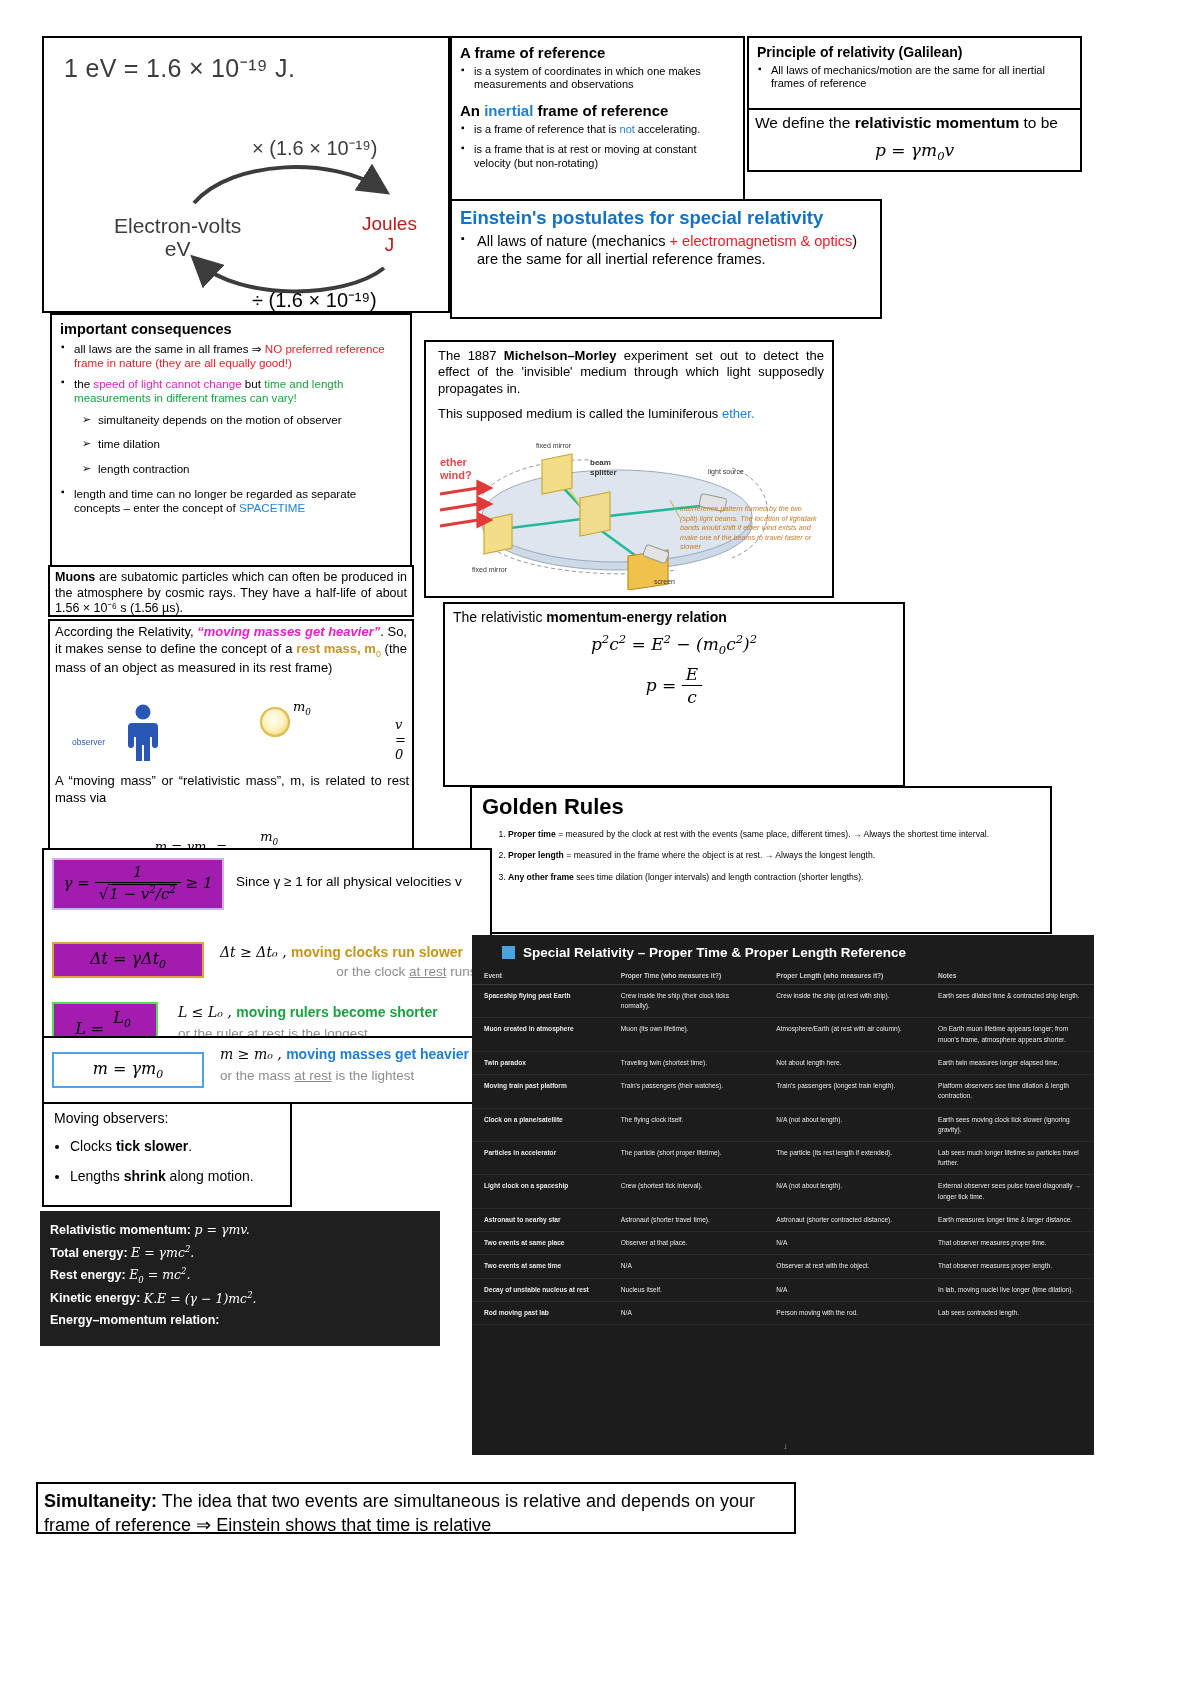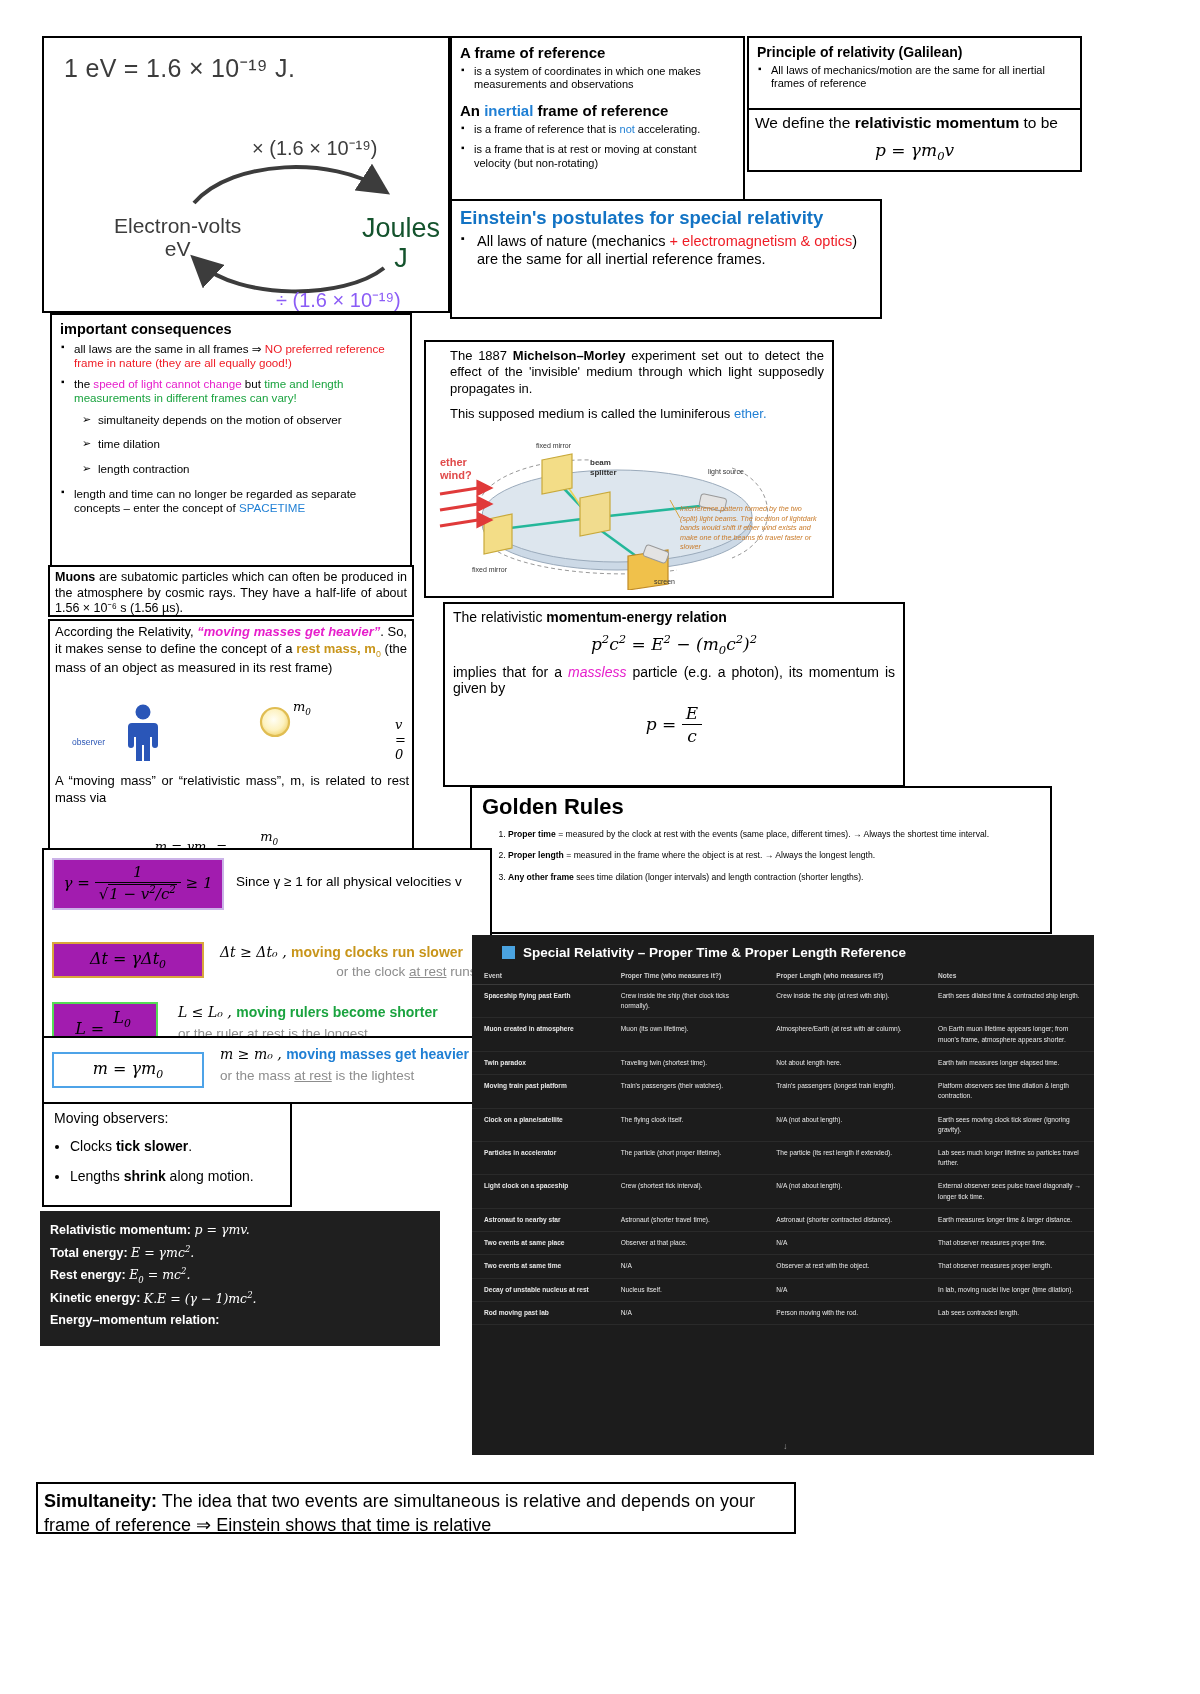--- a/index.html
+++ b/index.html
@@ -29,23 +29,23 @@
   sup { font-size:0.68em; }
   sub { font-size:0.68em; }
   .frac { display:inline-block; vertical-align:middle; text-align:center; }
   .frac .num { display:block; border-bottom:1.3px solid #000; padding:0 4px; line-height:1.25; }
   .frac .den { display:block; padding:0 4px; line-height:1.3; }
 
   
   #evbox { left:42px; top:36px; width:408px; height:277px; }
   #evbox .eq { position:absolute; left:20px; top:12px; font-size:25px; color:#3c3c3c; letter-spacing:.3px; }
   #evbox .lblA { position:absolute; left:208px; top:96px; font-size:20px; color:#3c3c3c; }
-  #evbox .lblB { position:absolute; left:208px; top:248px; font-size:20px; color:#8b5cf6;margin-left:24px; }
+  #evbox .lblB { position:absolute; left:208px; top:248px; font-size:20px; color:#000000; }
   #evbox .evl { position:absolute; left:70px; top:176px; font-size:21px; color:#3c3c3c; text-align:center; line-height:1.1;}
-  #evbox .evr { position:absolute; left:318px; top:176px; font-size:27px; color:#14532d; text-align:center; line-height:1.1;}
+  #evbox .evr { position:absolute; left:318px; top:176px; font-size:19px; color:#b91c1c; text-align:center; line-height:1.1;}
   #evbox svg { position:absolute; left:0; top:0; }
 
   
   #forbox { left:450px; top:36px; width:295px; height:170px; font-size:11px; }
   #forbox h3 { margin:0 0 2px 0; font-size:15px; }
   #forbox h3.second { margin-top:10px; }
 
   
   #galbox { left:747px; top:36px; width:335px; height:75px; font-size:11px; }
   #galbox h3 { margin:0 0 2px 0; font-size:14px; }
@@ -59,21 +59,21 @@
   #einbox h3 { margin:0 0 3px 0; font-size:18.5px; color:#1273c4; }
   #einbox ul.b > li { margin-bottom:9px; padding-left:17px; }
   #einbox ul.b > li:before { font-size:11px; }
 
   
   #impbox { left:50px; top:313px; width:362px; height:265px; font-size:11.6px; }
   #impbox h3 { margin:0 0 5px 0; font-size:14.5px; }
 
   
   #micbox { left:424px; top:340px; width:410px; height:258px; font-size:13px; }
-  #micbox p { margin:0 0 9px 16px; text-align:justify; line-height:1.25; }
+  #micbox p { margin:0 0 9px 4px; text-align:justify; line-height:1.25; }
   #mmdiag { position:absolute; left:6px; top:96px; width:396px; height:152px; }
   #mmdiag .cap { position:absolute; font-size:7px; color:#333; }
   #mmdiag .etherw { position:absolute; left:8px; top:18px; font-size:11px; color:#e04a4a; font-weight:bold; line-height:1.15;}
   #mmdiag .ital { position:absolute; left:248px; top:66px; width:140px; font-size:7.2px; color:#c97b2a; font-style:italic; line-height:1.32; }
 
   
   #muonbox { left:48px; top:565px; width:366px; height:52px; font-size:12.5px; padding:3px 5px; line-height:1.24; text-align:justify;}
 
   
   #rmassbox { left:48px; top:619px; width:366px; height:240px; font-size:13px; padding:3px 5px; }
@@ -284,21 +284,20 @@
   <p style="position:absolute;left:5px;top:152px;width:354px">A “moving mass” or “relativistic mass”, m, is related to rest mass via</p>
   <div class="vmath mathi" style="position:absolute;left:0;top:196px;width:100%">
     <i>m</i> = γ<i>m</i><sub>0</sub> =
     <span class="frac"><span class="num"><i>m</i><sub>0</sub></span><span class="den">√<span style="border-top:1px solid #000;padding:0 1px">1 − <i>v</i><sup>2</sup>/<i>c</i><sup>2</sup></span></span></span>
   </div>
 </div>
 
 <div class="box" id="mebox">
   <div><span>The relativistic </span><b>momentum-energy relation</b></div>
   <div class="f mathi"><i>p</i><sup>2</sup><i>c</i><sup>2</sup> = <i>E</i><sup>2</sup> − (<i>m</i><sub>0</sub><i>c</i><sup>2</sup>)<sup>2</sup></div>
-  <div style="text-align:justify"><span>implies that for a </span><span class="mag" style="font-style:italic">massless</span><span> particle (e.g. a photon), its momentum is given by</span></div>
   <div class="f mathi"><i>p</i> = <span class="frac"><span class="num"><i>E</i></span><span class="den"><i>c</i></span></span></div>
 </div>
 
 <div class="box" id="goldbox">
   <h2>Golden Rules</h2>
   <ol>
     <li><b>Proper time</b><span> = measured by the clock at rest with the events (same place, different times). → Always the shortest time interval.</span></li>
     <li><b>Proper length</b><span> = measured in the frame where the object is at rest. → Always the longest length.</span></li>
     <li><b>Any other frame</b><span> sees time dilation (longer intervals) and length contraction (shorter lengths).</span></li>
   </ol>

